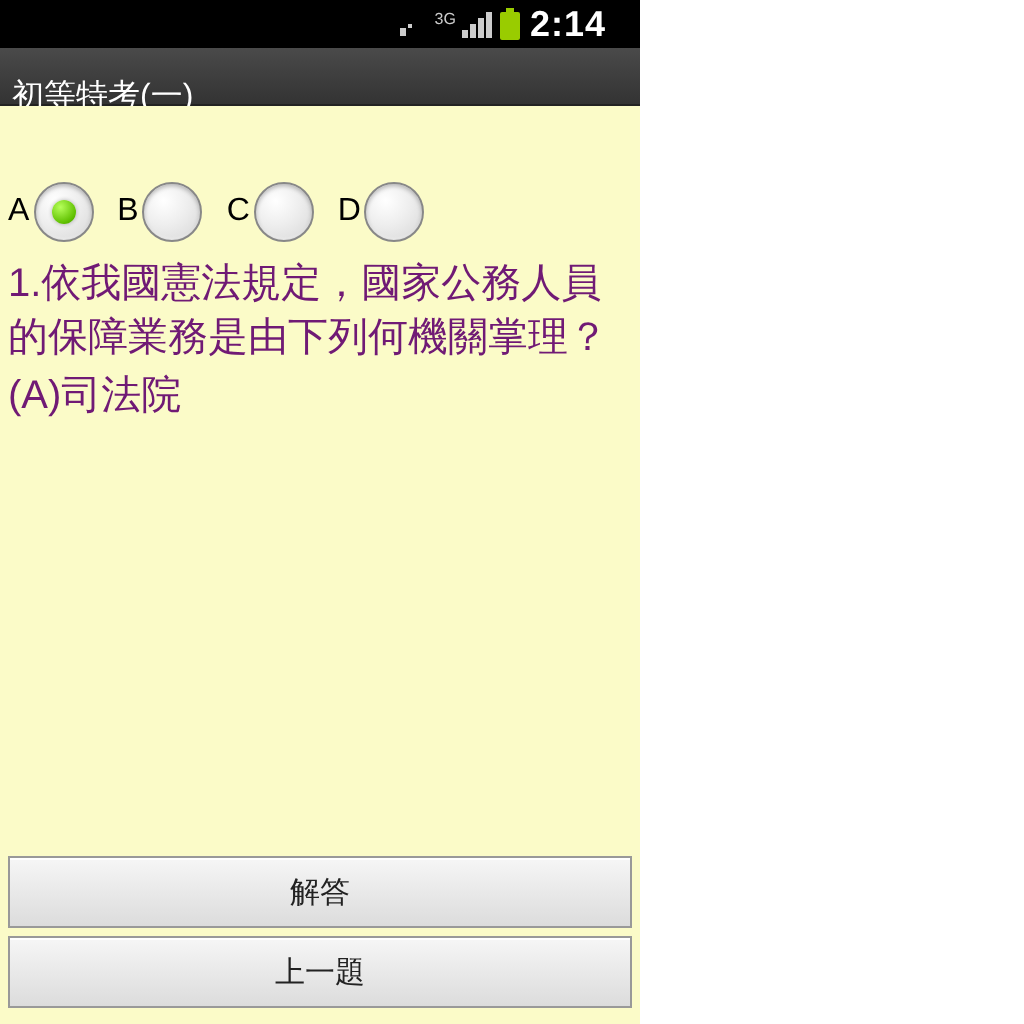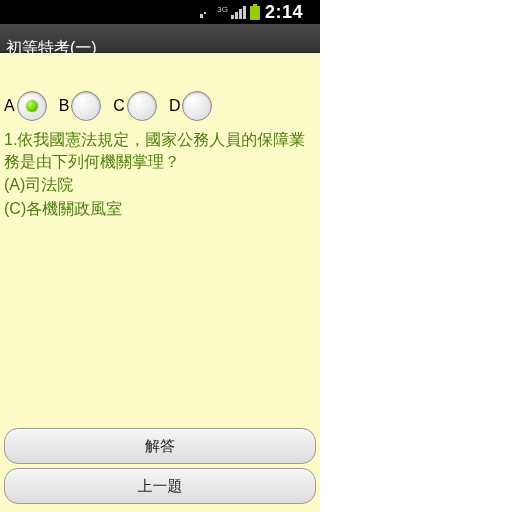--- a/index.html
+++ b/index.html
@@ -71,37 +71,37 @@
     content: "";
     position: absolute;
     left: 50%; top: 50%;
     width: 12px; height: 12px;
     margin-left: -6px; margin-top: -6px;
     border-radius: 50%;
     background: radial-gradient(circle at 35% 30%, #b6ff5a, #5fbf00 70%, #3f8f00);
     box-shadow: 0 0 2px rgba(0,0,0,0.3);
   }
   .question {
-    font-size: 16px;
-    color: #4d7c0f;
+    font-size: 20px;
+    color: #701a75;
     line-height: 1.35;
   }
   .question p { margin-bottom: 2px; }
   .spacer { flex: 1; }
   .btn-row {
     display: flex;
     gap: 6px;
     margin-bottom: 4px;
   }
   .btn {
     flex: 1;
     height: 36px;
     background: linear-gradient(#f6f6f6, #dcdcdc);
     border: 1px solid #999;
-    border-radius: 14px;
+    border-radius: 0;
     font-size: 15px;
     color: #222;
     display:flex; align-items:center; justify-content:center;
     box-shadow: 0 1px 0 #fff inset;
   }
   .btn-full { width: 100%; }
   svg { display:block; }
 </style>
 </head>
 <body>
@@ -153,21 +153,20 @@
       </div>
       <div class="radio-group">
         <span class="radio-label">D</span>
         <span class="radio"></span>
       </div>
     </div>
 
     <div class="question">
       <p>1.依我國憲法規定，國家公務人員的保障業務是由下列何機關掌理？</p>
       <p>(A)司法院</p>
-      <p>(C)各機關政風室</p>
     </div>
 
     <div class="spacer"></div>
 
     <div class="btn-row">
       <div class="btn btn-full">解答</div>
     </div>
     <div class="btn-row">
       <div class="btn">上一題</div>
     </div>

